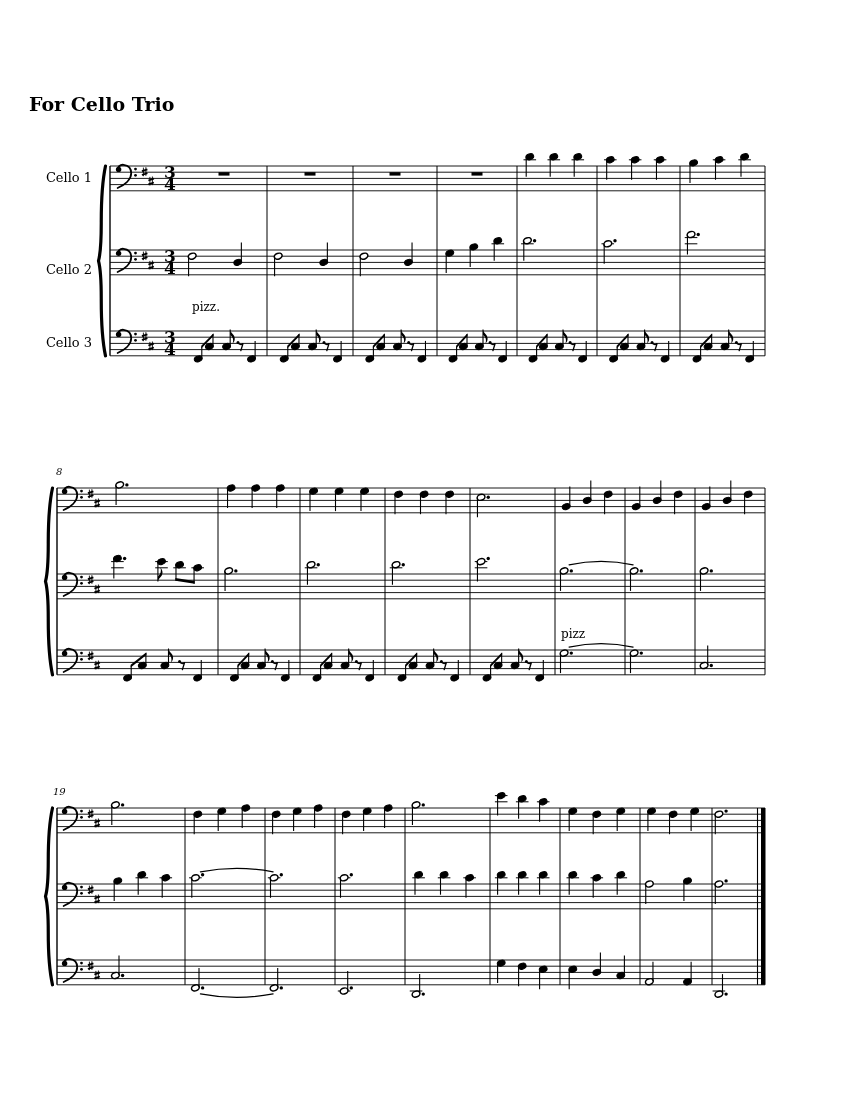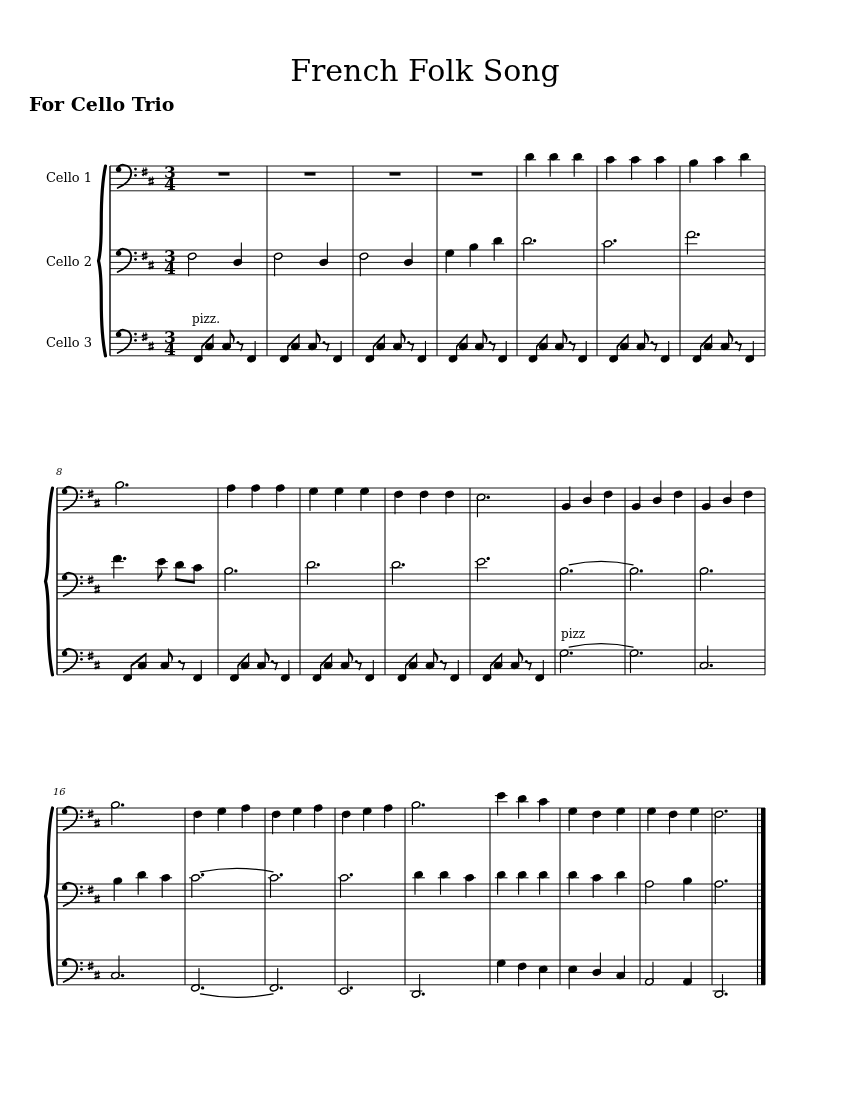--- a/index.html
+++ b/index.html
@@ -711,22 +711,21 @@
           <line x1="652.96" y1="981.2" x2="652.96" y2="961.7" stroke="#000000" stroke-width="1.1"></line>
           <ellipse cx="687.52" cy="981.7" rx="4" ry="2.9" transform="rotate(-20 687.52 981.7)" fill="#000000" stroke="#000000" stroke-width="1"></ellipse>
           <line x1="691.12" y1="981.2" x2="691.12" y2="961.7" stroke="#000000" stroke-width="1.1"></line>
           <line x1="712.59" y1="991" x2="725.1899999999999" y2="991" stroke="#000000" stroke-width="1"></line>
           <ellipse cx="718.89" cy="994.1" rx="4" ry="2.9" transform="rotate(-20 718.89 994.1)" fill="#fff" stroke="#000000" stroke-width="1.5"></ellipse>
           <line x1="722.49" y1="993.6" x2="722.49" y2="974.1" stroke="#000000" stroke-width="1.1"></line>
           <circle cx="726.09" cy="994.1" r="1.7" fill="#000000"></circle>
         </g>
       </g>
     </svg>
-  <div id="title">French Folk Song</div>
   <div id="subtitle">For Cello Trio</div>
   <div class="staff-label" style="top:170px">Cello 1</div>
-  <div class="staff-label" style="top:254px">Cello 2</div>
+  <div class="staff-label" style="top:262px">Cello 2</div>
   <div class="staff-label" style="top:335px">Cello 3</div>
   <div class="measure-number" style="left:56px;top:466px">8</div>
-  <div class="measure-number" style="left:53px;top:786px">16</div>
-  <div class="direction" style="left:192px;top:312px">pizz.</div>
+  <div class="measure-number" style="left:53px;top:786px">19</div>
+  <div class="direction" style="left:192px;top:300px">pizz.</div>
   <div class="direction" style="left:561px;top:627px">pizz</div>
 </div>
 
 </body></html>

